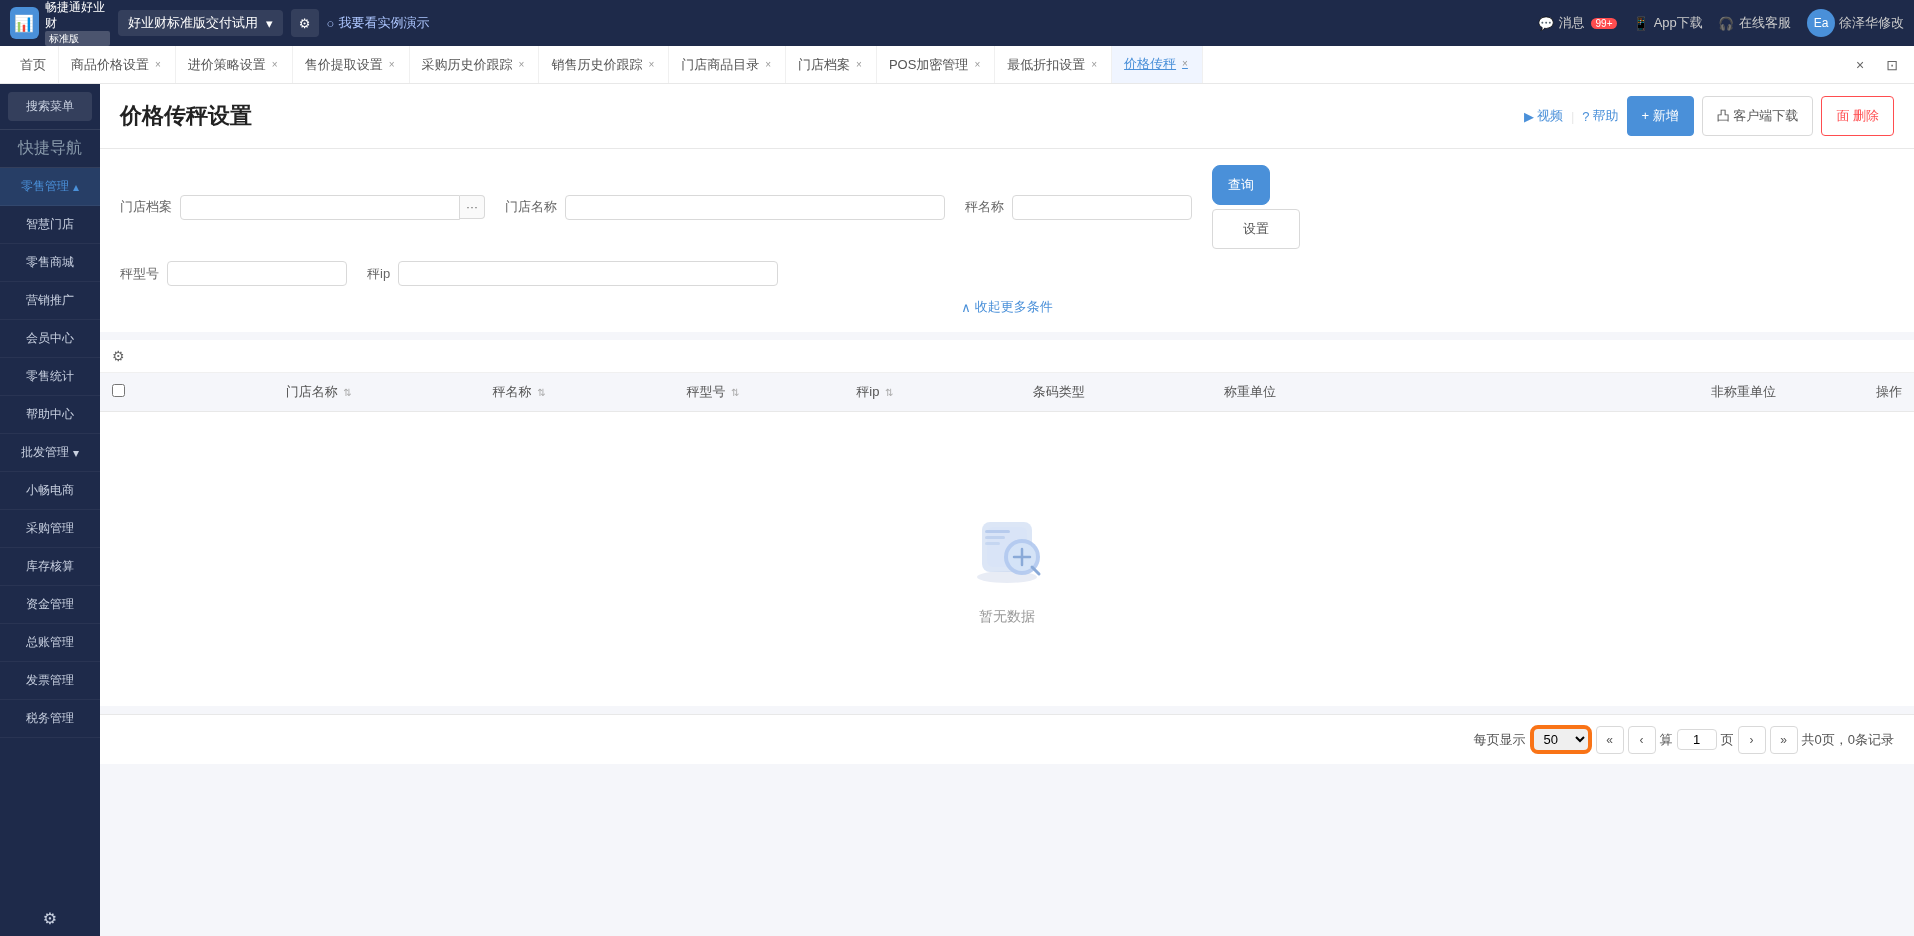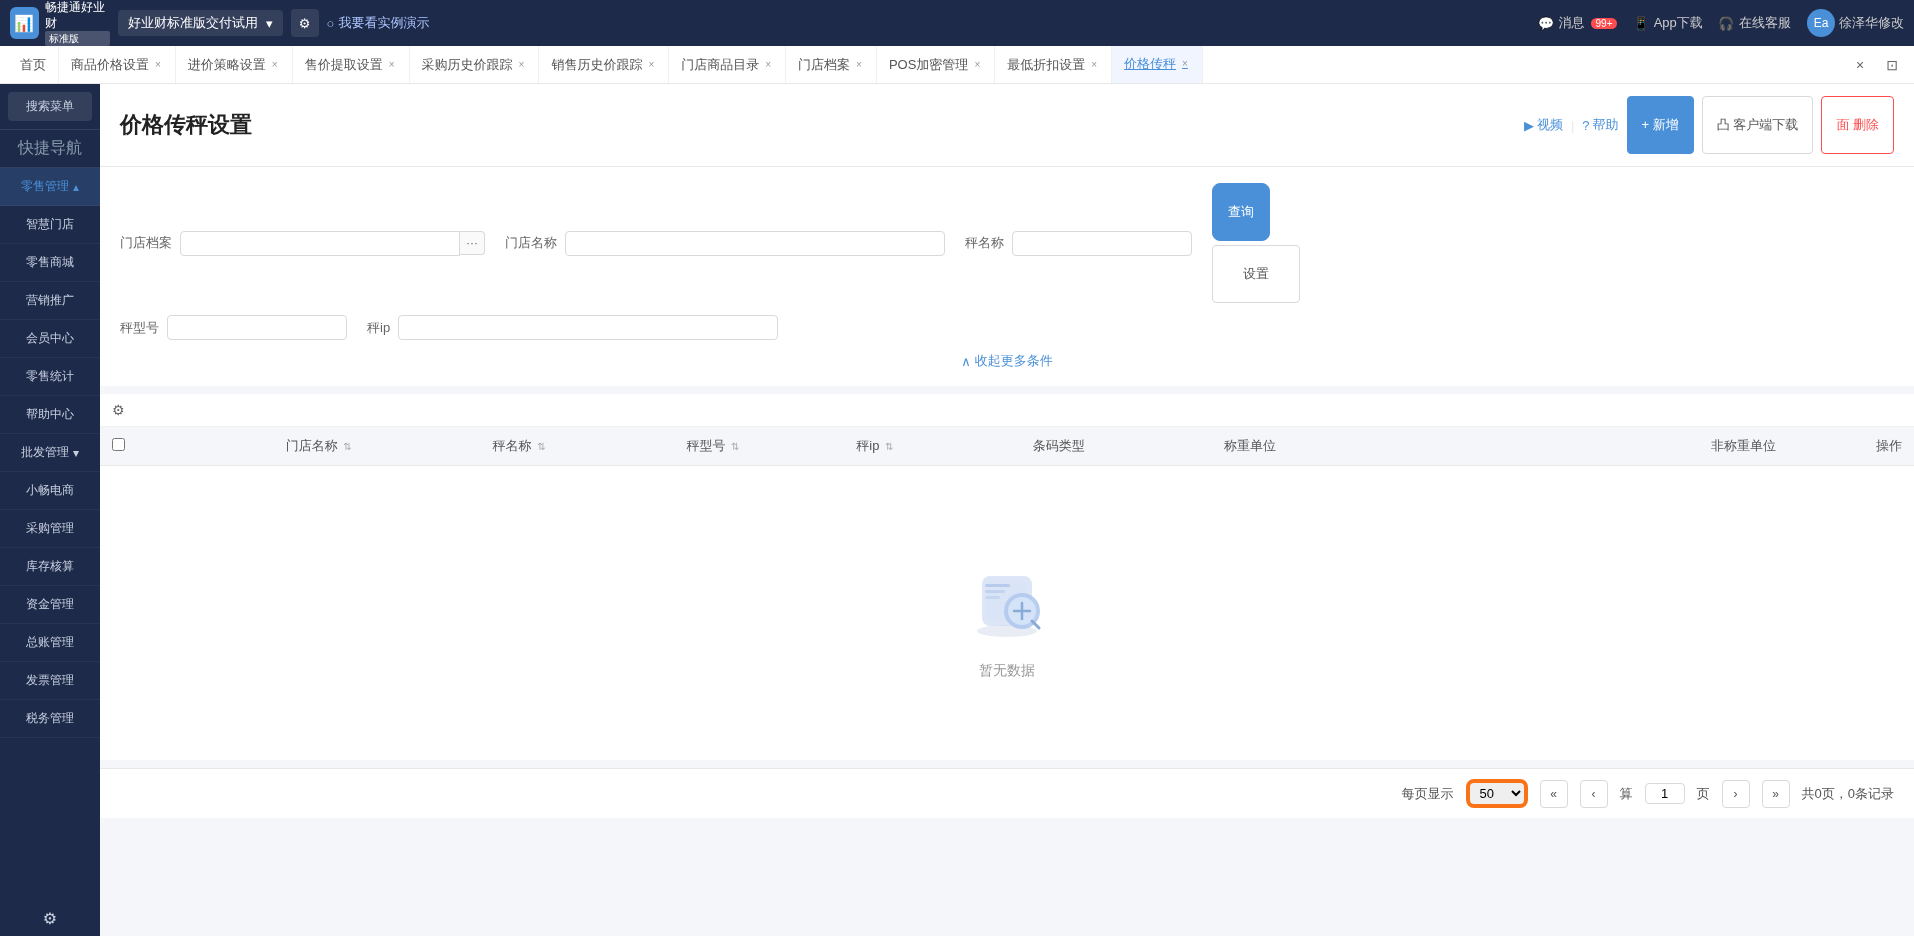--- a/index.html
+++ b/index.html
@@ -73,21 +73,21 @@
     .content-area { flex: 1; background: #f5f6fa; overflow-y: auto; }
     .page-header {
       background: #fff; padding: 12px 20px;
       display: flex; align-items: center; justify-content: space-between;
       border-bottom: 1px solid #e8e8e8;
     }
     .page-title { font-size: 22px; font-weight: bold; color: #222; }
     .page-actions { display: flex; align-items: center; gap: 8px; }
     .action-link { color: #4a90d9; font-size: 13px; cursor: pointer; display: flex; align-items: center; gap: 3px; }
     .divider-v { color: #e8e8e8; }
-    .btn { padding: 19px 14px; border-radius: 4px; font-size: 13px; cursor: pointer; border: 1px solid transparent; }
+    .btn { padding: 10px 14px; border-radius: 4px; font-size: 13px; cursor: pointer; border: 1px solid transparent; }
     .btn-primary { background: #4a90d9; color: #fff; border-color: #4a90d9; }
     .btn-default { background: #fff; color: #555; border-color: #d9d9d9; }
     .btn-danger { background: #fff; color: #ff4d4f; border-color: #ff4d4f; }
 
     
     .filter-area { background: #fff; padding: 16px 20px; margin-bottom: 8px; }
     .filter-row { display: flex; align-items: center; gap: 20px; margin-bottom: 12px; flex-wrap: wrap; }
     .filter-item { display: flex; align-items: center; gap: 8px; }
     .filter-label { color: #666; font-size: 13px; white-space: nowrap; }
     .filter-input {
@@ -111,21 +111,21 @@
     .check-col { width: 36px; text-align: center; }
 
     
     .empty-state { display: flex; flex-direction: column; align-items: center; justify-content: center; padding: 80px 0; }
     .empty-icon { width: 100px; height: 100px; margin-bottom: 16px; }
     .empty-text { color: #999; font-size: 14px; }
 
     
     .pagination-bar {
       background: #fff; padding: 10px 20px; display: flex; align-items: center;
-      justify-content: flex-end; gap: 12px; border-top: 1px solid #e8e8e8;
+      justify-content: flex-end; gap: 4px; border-top: 1px solid #e8e8e8;
       font-size: 13px; color: #555;
     }
     .page-size-select { border: 4px solid #f97316; border-radius: 8px; padding: 2px 6px; font-size: 13px; }
     .page-btn { width: 28px; height: 28px; border: 1px solid #d9d9d9; border-radius: 4px; background: #fff; cursor: pointer; display: inline-flex; align-items: center; justify-content: center; font-size: 12px; color: #555; }
     .page-input { width: 40px; border: 1px solid #d9d9d9; border-radius: 4px; padding: 2px 6px; text-align: center; font-size: 13px; }
   </style>
 </head>
 <body>
 
 <div class="top-bar">

